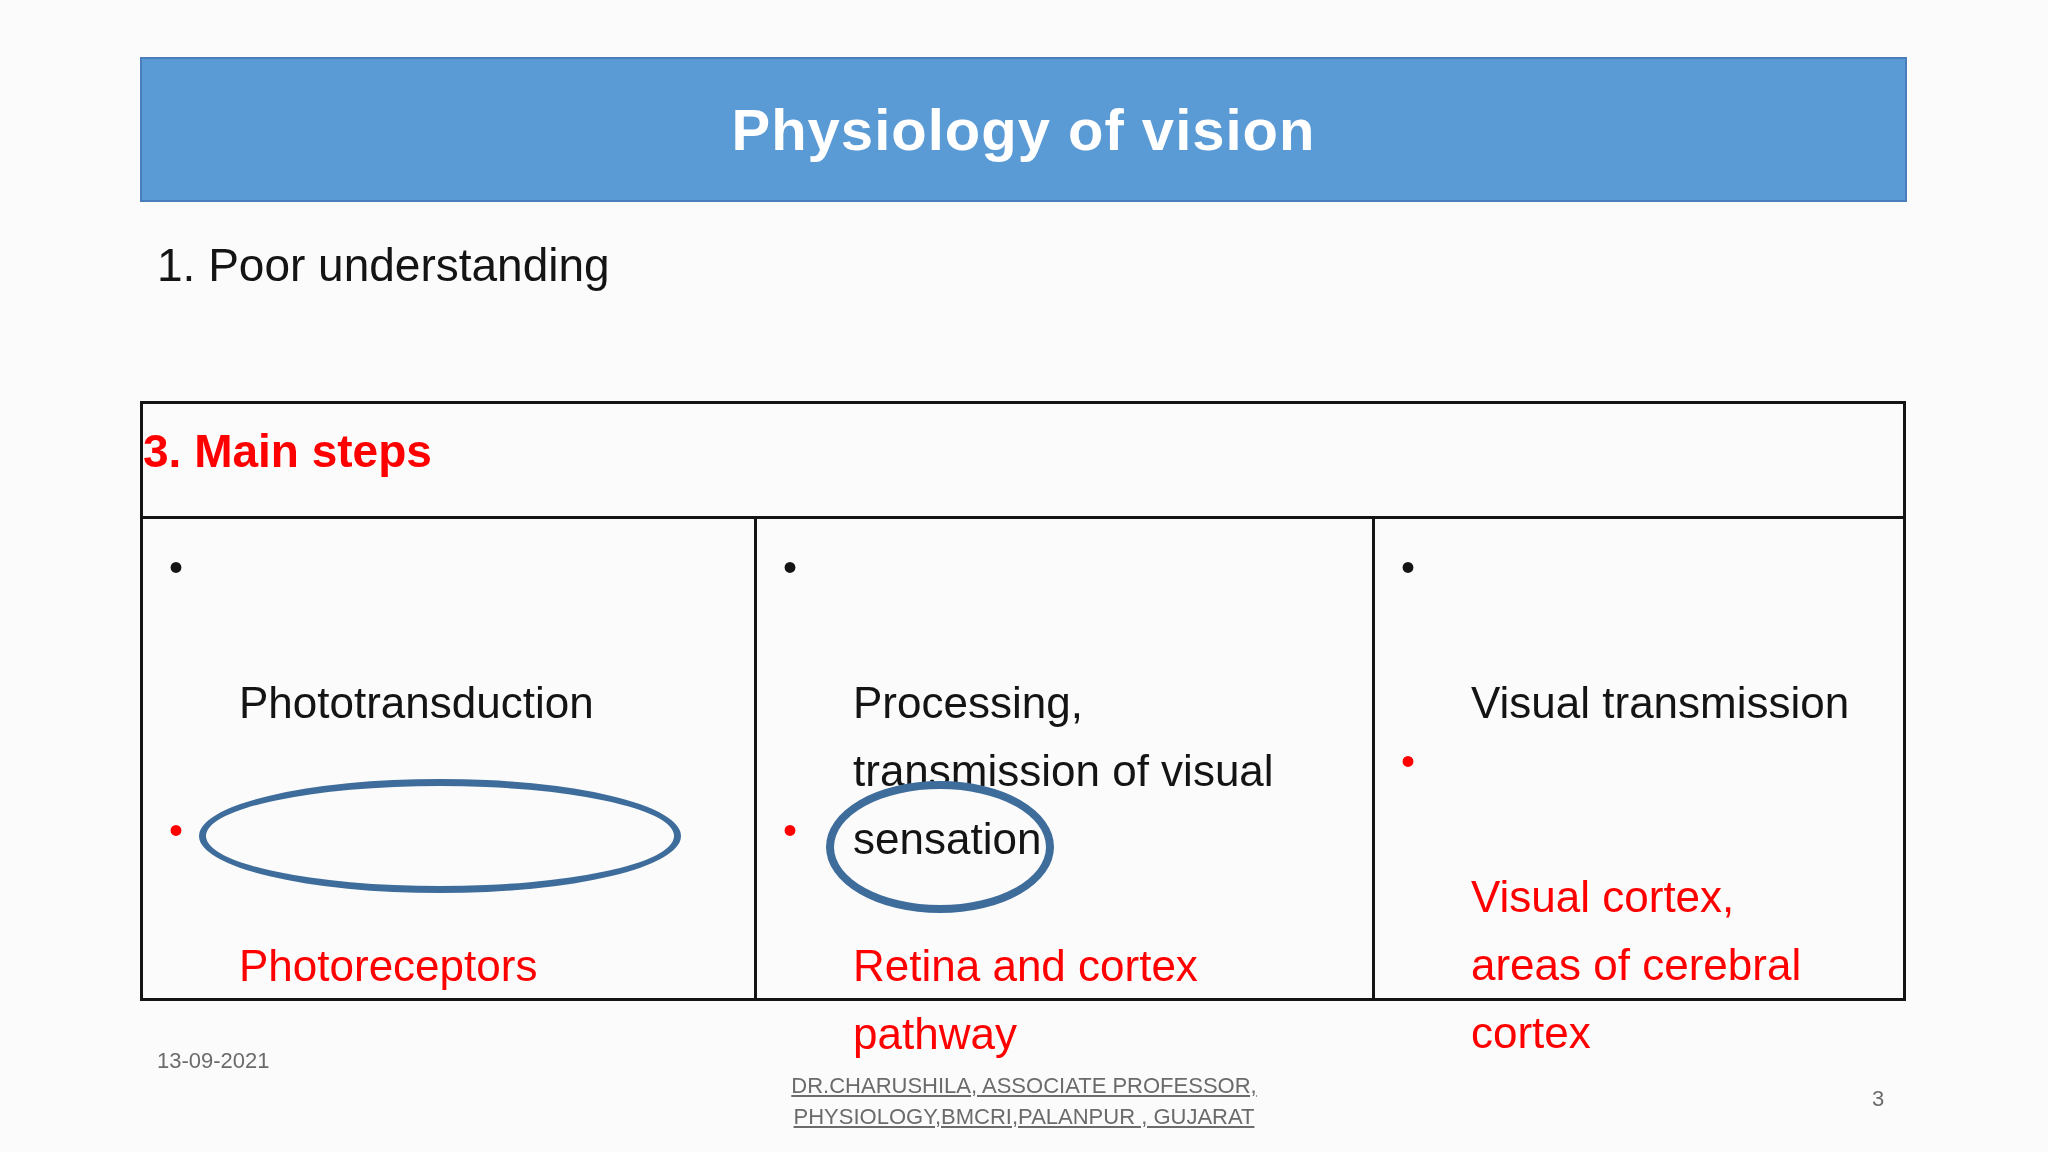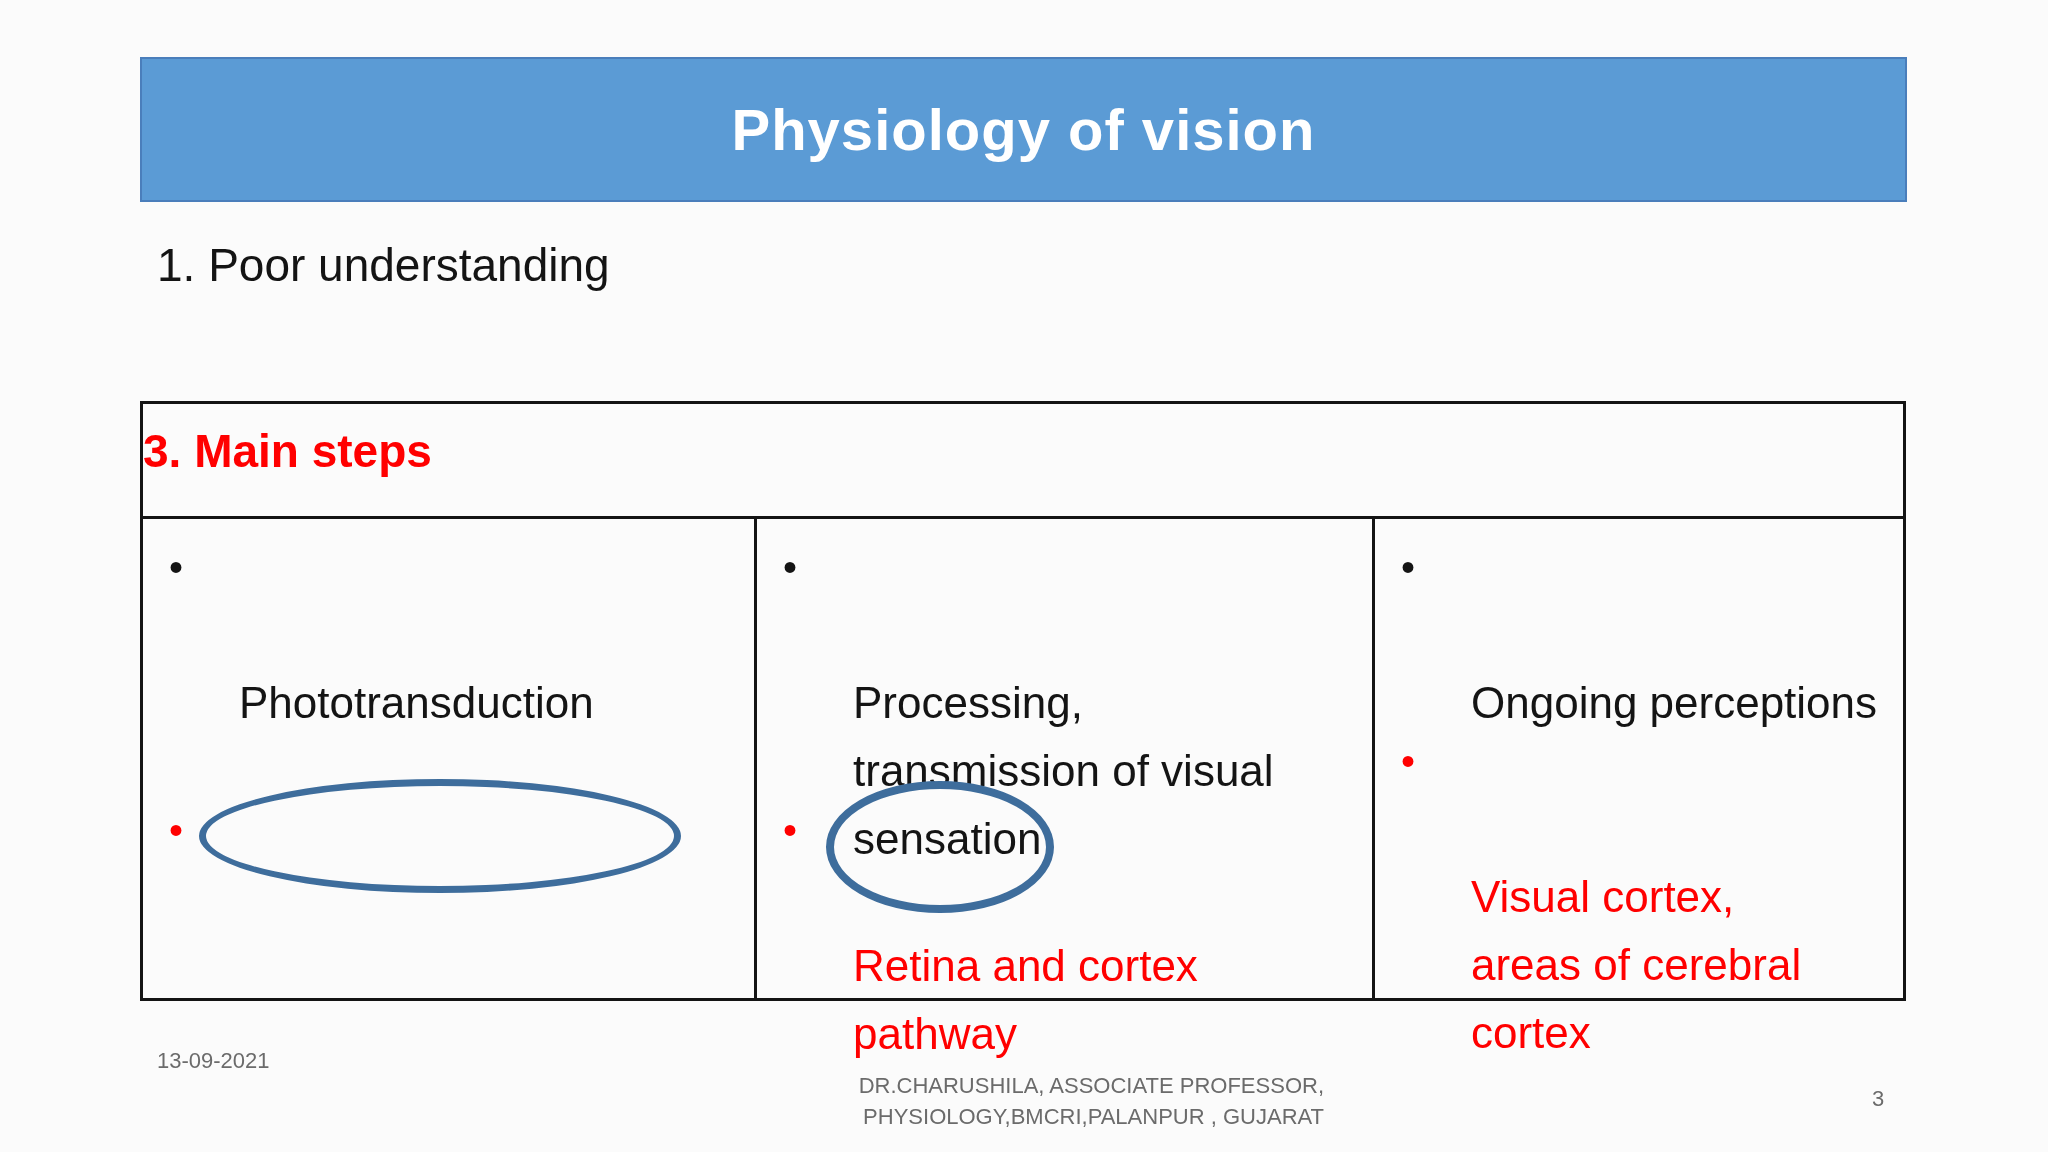--- a/index.html
+++ b/index.html
@@ -91,21 +91,21 @@
   }
 
   
   .footer-date, .footer-page, .footer-credit {
     position:absolute;
     color:#6b6b6b; font-size:22px;
   }
   .footer-date { left:157px; top:1048px; }
   .footer-credit {
     left:724px; top:1070px; width:600px;
-    text-align:right; line-height:31px;
+    text-align:center; line-height:31px;text-decoration:underline;
   }
   .footer-page { left:1872px; top:1086px; }
 </style>
 </head>
 <body>
 
 <div class="slide">
 
   <div class="banner">
     <div class="banner-title">Physiology of vision</div>
@@ -121,41 +121,42 @@
 
     <div class="table-body">
 
       <div class="cell cell-1">
         <div class="item top-item">
           <span class="bullet">•</span>
           <span class="txt">Phototransduction</span>
         </div>
         <div class="item red red-row">
           <span class="bullet">•</span>
+          <span class="txt">Photoreceptors</span>
         </div>
       </div>
 
       <div class="cell cell-2">
         <div class="item top-item">
           <span class="bullet">•</span>
           <span class="txt">Processing,
 transmission of visual
 sensation</span>
         </div>
         <div class="item red red-row">
           <span class="bullet">•</span>
           <span class="txt">Retina and cortex
 pathway</span>
         </div>
       </div>
 
       <div class="cell cell-3">
         <div class="item top-item">
           <span class="bullet">•</span>
-          <span class="txt">Ongoing perceptions</span>
+          <span class="txt">Visual transmission</span>
         </div>
         <div class="item red red-row-high">
           <span class="bullet">•</span>
           <span class="txt">Visual cortex,
 areas of cerebral
 cortex</span>
         </div>
       </div>
 
     </div>

